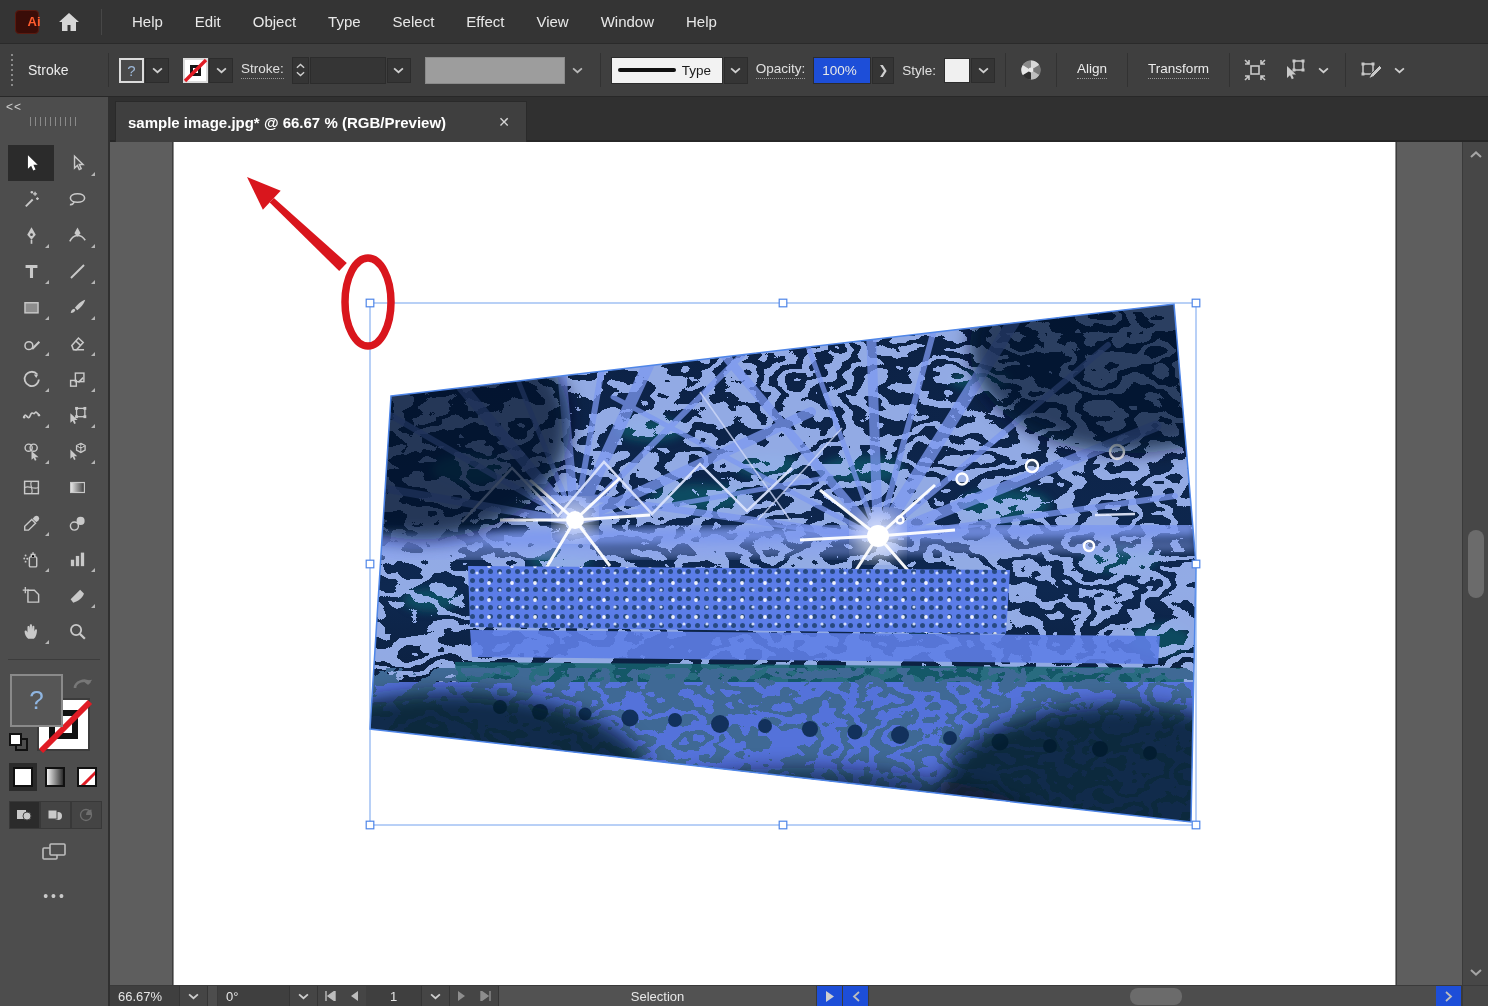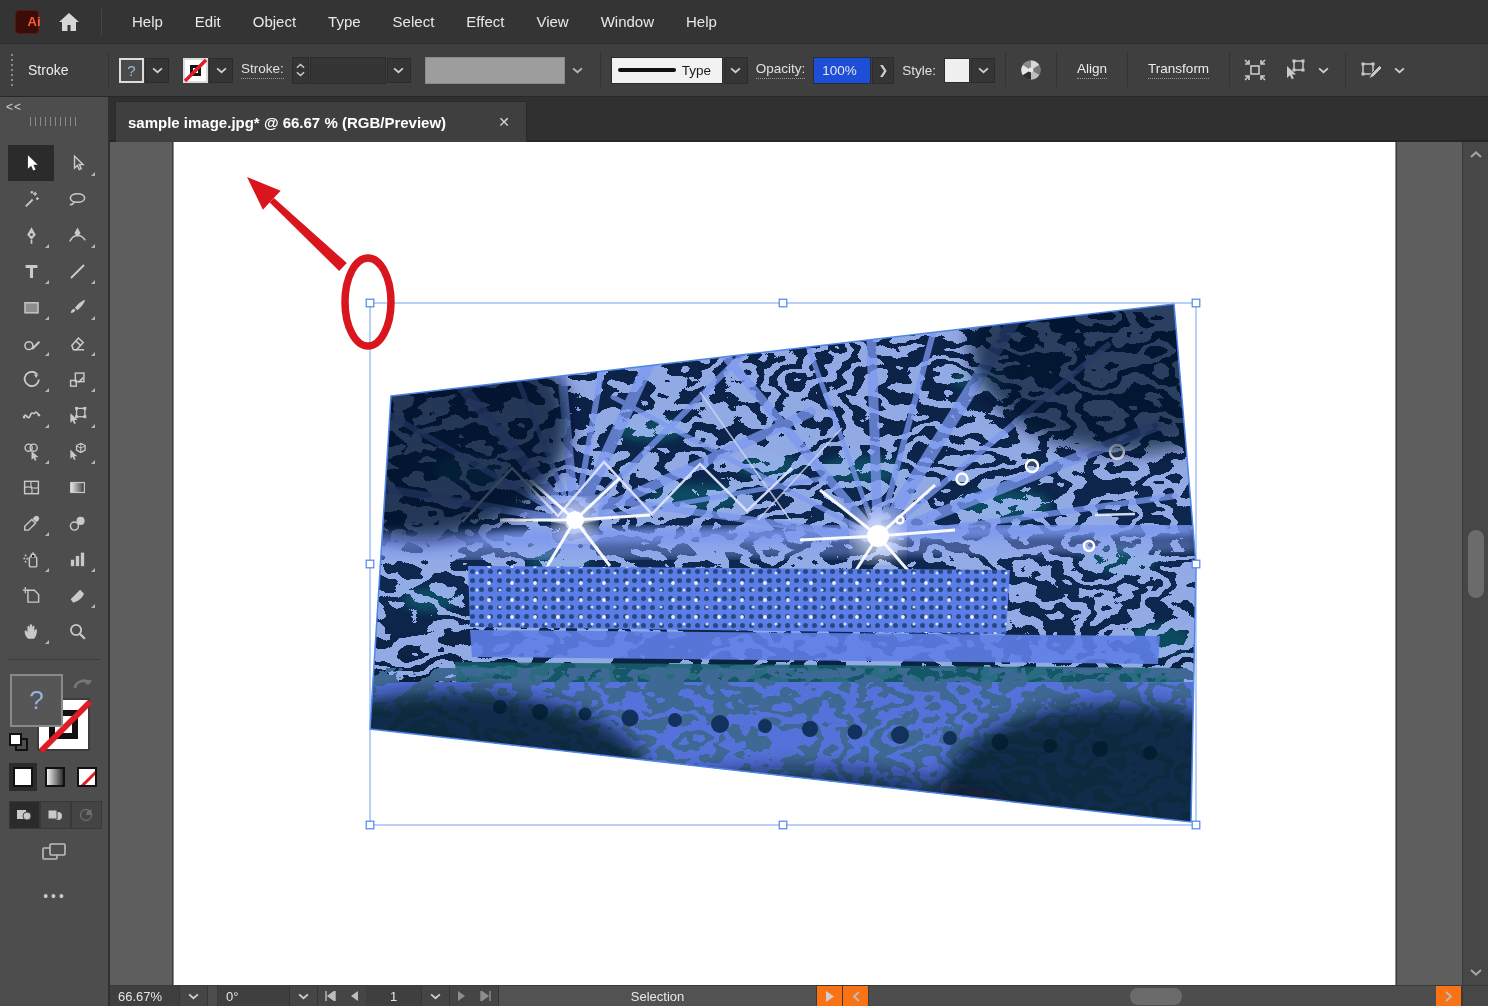--- a/index.html
+++ b/index.html
@@ -83,21 +83,21 @@
   
   .canvas { position:absolute; left:110px; top:142px; width:1352px; height:843px; background:#5e5e5e; }
   .canvas svg.scene { position:absolute; left:0; top:0; }
 
   
   .vscroll { position:absolute; left:1462px; top:142px; width:26px; height:843px; background:#474747; border-left:1px solid #3a3a3a; }
   .vscroll .chev { position:absolute; left:6px; color:#a5a5a5; }
   .vthumb { position:absolute; left:5px; top:388px; width:16px; height:68px; background:#6b6b6b; border-radius:8px; }
 
   
-  .statusbar { position:absolute; left:110px; top:985px; width:1378px; height:21px; background:#f97316; display:flex; align-items:stretch; font-size:13px; border-top:1px solid #3a3a3a; }
+  .statusbar { position:absolute; left:110px; top:985px; width:1378px; height:21px; background:#1d4ed8; display:flex; align-items:stretch; font-size:13px; border-top:1px solid #3a3a3a; }
   .sb-field { background:#3f3f3f; border-right:1px solid #353535; display:flex; align-items:center; padding:0 8px; color:#e5e5e5; }
   .sb-chev { width:28px; background:#454545; border-right:1px solid #353535; display:flex; align-items:center; justify-content:center; color:#cfcfcf; }
   .sb-nav { display:flex; align-items:center; background:#454545; border-right:1px solid #353535; color:#bdbdbd; }
   .sb-nav > * { display:flex; align-items:center; justify-content:center; }
   .sb-navbtn { width:24px; height:100%; }
   .sb-status { width:318px; background:#525252; display:flex; align-items:center; justify-content:center; color:#e8e8e8; border-right:1px solid #3a3a3a; }
   .sb-play { width:26px; display:flex; align-items:center; justify-content:center; color:#cfcfcf; border-right:1px solid #3a3a3a; }
   .htrack { flex:1; position:relative; background:#4d4d4d; }
   .hthumb { position:absolute; left:46%; top:2px; width:52px; height:17px; background:#6b6b6b; border-radius:8px; }
   .sb-corner { width:26px; background:#474747; border-left:1px solid #3a3a3a; }

